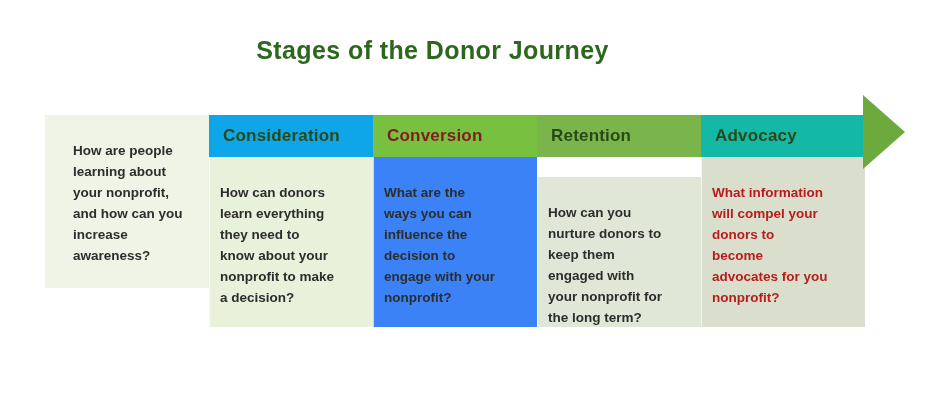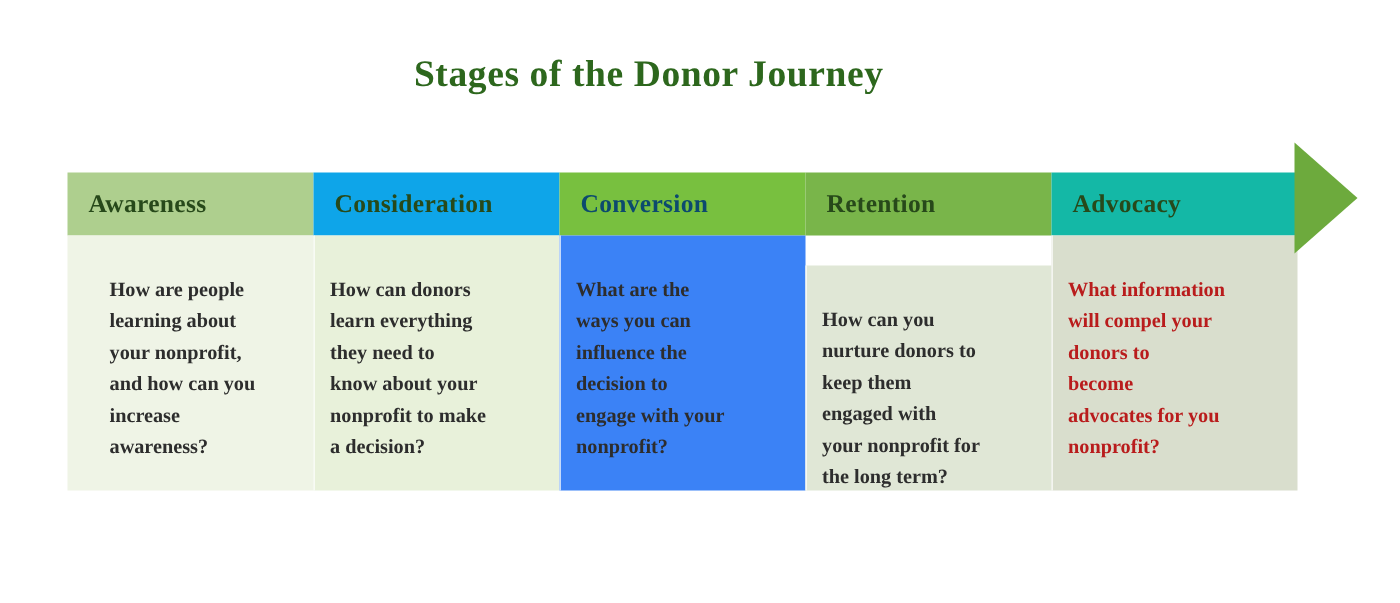--- a/index.html
+++ b/index.html
@@ -2,21 +2,21 @@
 <html><head>
 <meta charset="utf-8">
 <style>
   html, body { margin: 0; padding: 0; }
   .canvas {
     position: relative;
     width: 933px;
     height: 327px;
     background: #ffffff;
     overflow: hidden;
-    font-family: Liberation Serif, serif;
+    font-family: Liberation Sans, sans-serif;
   }
   .title {
     position: absolute;
     top: 36px;
     left: 45px;
     width: 775px;
     margin: 0;
     text-align: center;
     font-size: 25px;
     font-weight: 700;
@@ -73,41 +73,40 @@
 </head>
 <body>
 
 <div class="canvas">
 
   <h1 class="title" style="color: rgb(45, 103, 29);">Stages of the Donor Journey</h1>
 
   <div class="table">
 
     <div class="col">
-      <div class="col-header" style="background: rgb(174, 207, 142); color: rgb(39, 73, 26);">Awareness</div>
       <div class="col-body" style="background: rgb(239, 244, 230); color: rgb(45, 45, 45); padding-left: 28px;">How are people
 learning about
 your nonprofit,
 and how can you
 increase
 awareness?</div>
     </div>
 
     <div class="col">
       <div class="col-header" style="background: #0ea5e9; color: rgb(39, 73, 26);">Consideration</div>
       <div class="col-body" style="background: rgb(232, 241, 218); color: rgb(45, 45, 45);">How can donors
 learn everything
 they need to
 know about your
 nonprofit to make
 a decision?</div>
     </div>
 
     <div class="col">
-      <div class="col-header" style="background: rgb(120, 192, 63); color: #0c4a6e;">Conversion</div>
+      <div class="col-header" style="background: rgb(120, 192, 63); color: #7f1d1d;">Conversion</div>
       <div class="col-body" style="background: #3b82f6; color: rgb(45, 45, 45);">What are the
 ways you can
 influence the
 decision to
 engage with your
 nonprofit?</div>
     </div>
 
     <div class="col">
       <div class="col-header" style="background: rgb(121, 181, 74); color: rgb(39, 73, 26);">Retention</div>

